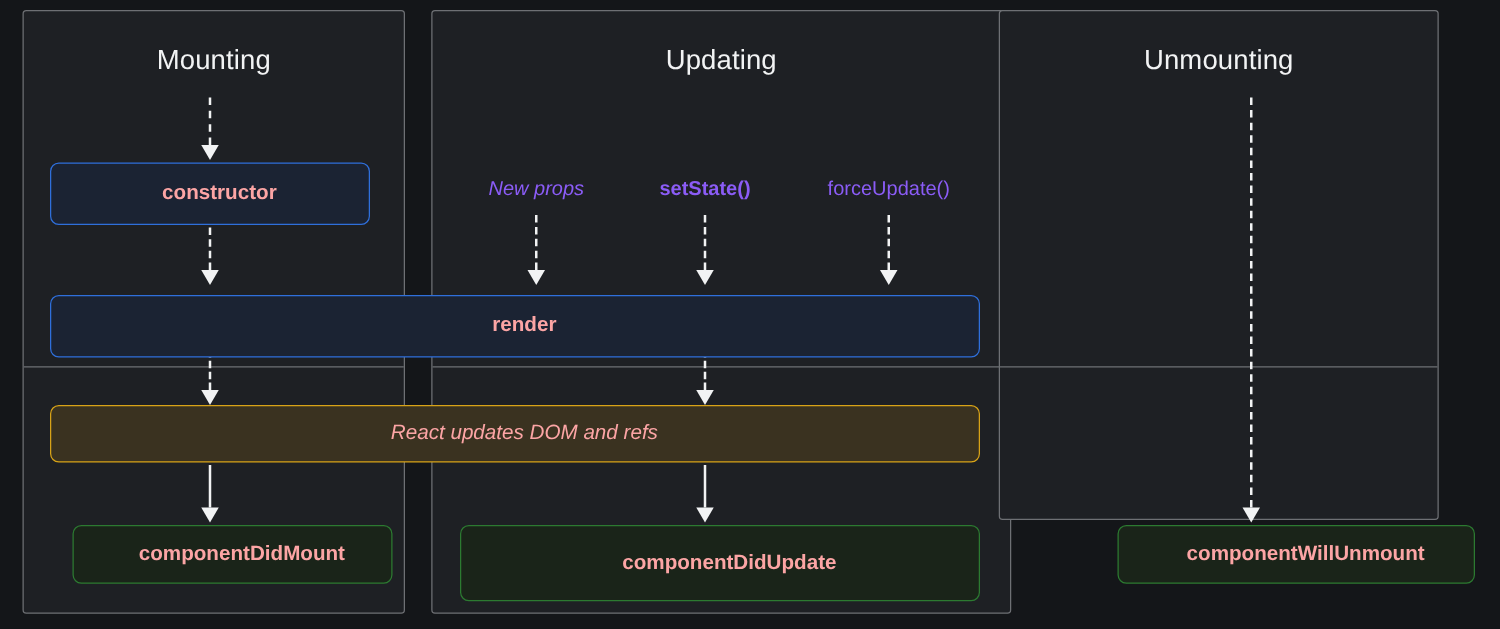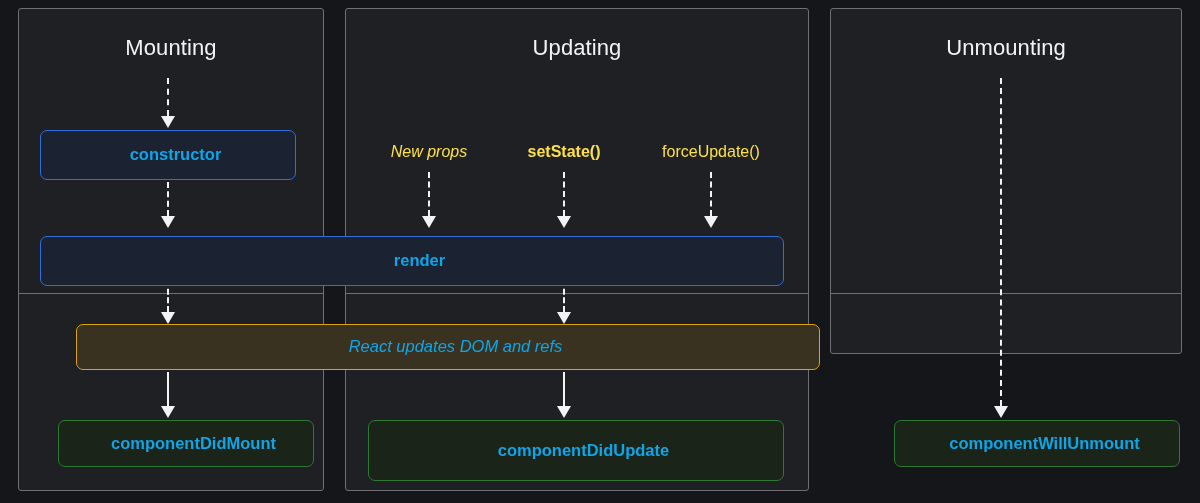--- a/index.html
+++ b/index.html
@@ -24,21 +24,21 @@
   
   .panel {
     position: absolute;
     box-sizing: border-box;
     background: #1e2024;
     border: 1px solid #6e7074;
     border-radius: 3px;
   }
   #panel-mounting   { left: 18px;  top: 8px; width: 306px; height: 483px; }
   #panel-updating   { left: 345px; top: 8px; width: 464px; height: 483px; }
-  #panel-unmounting { left: 830px; top: 8px; width: 352px; height: 346px; }
+  #panel-unmounting { left: 799px; top: 8px; width: 352px; height: 408px; }
 
   
   .panel-divider {
     position: absolute;
     left: 0;
     right: 0;
     top: 284px;
     height: 1px;
     background: #6e7074;
   }
@@ -63,21 +63,21 @@
     box-sizing: border-box;
     display: flex;
     align-items: center;
     justify-content: center;
     border-radius: 7px;
     border-width: 1.5px;
     border-style: solid;
     font-size: 16.5px;
     line-height: 1.2;
     text-align: center;
-    color: #0ea5e9;
+    color: #fca5a5;
     z-index: 5;
     padding-left: 15px;
   }
   .lbox.blue {
     background: #1b2333;
     border-color: #2f6fdb;
     font-weight: 700;
   }
   .lbox.amber {
     background: #3a3220;
@@ -87,31 +87,31 @@
   }
   .lbox.green {
     background: #1a2419;
     border-color: #2c7a31;
     font-weight: 700;
   }
 
   
   #box-constructor           { left: 40px;  top: 130px; width: 256px; height: 50px; }
   #box-render                { left: 40px;  top: 236px; width: 744px; height: 50px; }
-  #box-react-updates         { left: 40px;  top: 324px; width: 744px; height: 46px; margin-left: 36px; }
+  #box-react-updates         { left: 40px;  top: 324px; width: 744px; height: 46px; }
   #box-componentdidmount     { left: 40px;  top: 420px; width: 256px; height: 47px; margin-left: 18px; }
   #box-componentdidupdate    { left: 368px; top: 420px; width: 416px; height: 61px; }
   #box-componentwillunmount  { left: 858px; top: 420px; width: 286px; height: 47px; margin-left: 36px; }
 
   
   .trigger-label {
     position: absolute;
     top: 143px;
     font-size: 16px;
-    color: #fde047;
+    color: #8b5cf6;
     text-align: center;
     white-space: nowrap;
     transform: translateX(-50%);
     z-index: 4;
   }
   .trigger-label.italic { font-style: italic; }
 
   #label-new-props    { left: 429px; }
   #label-setstate     { left: 564px; font-weight: bold; }
   #label-forceupdate  { left: 711px; }

